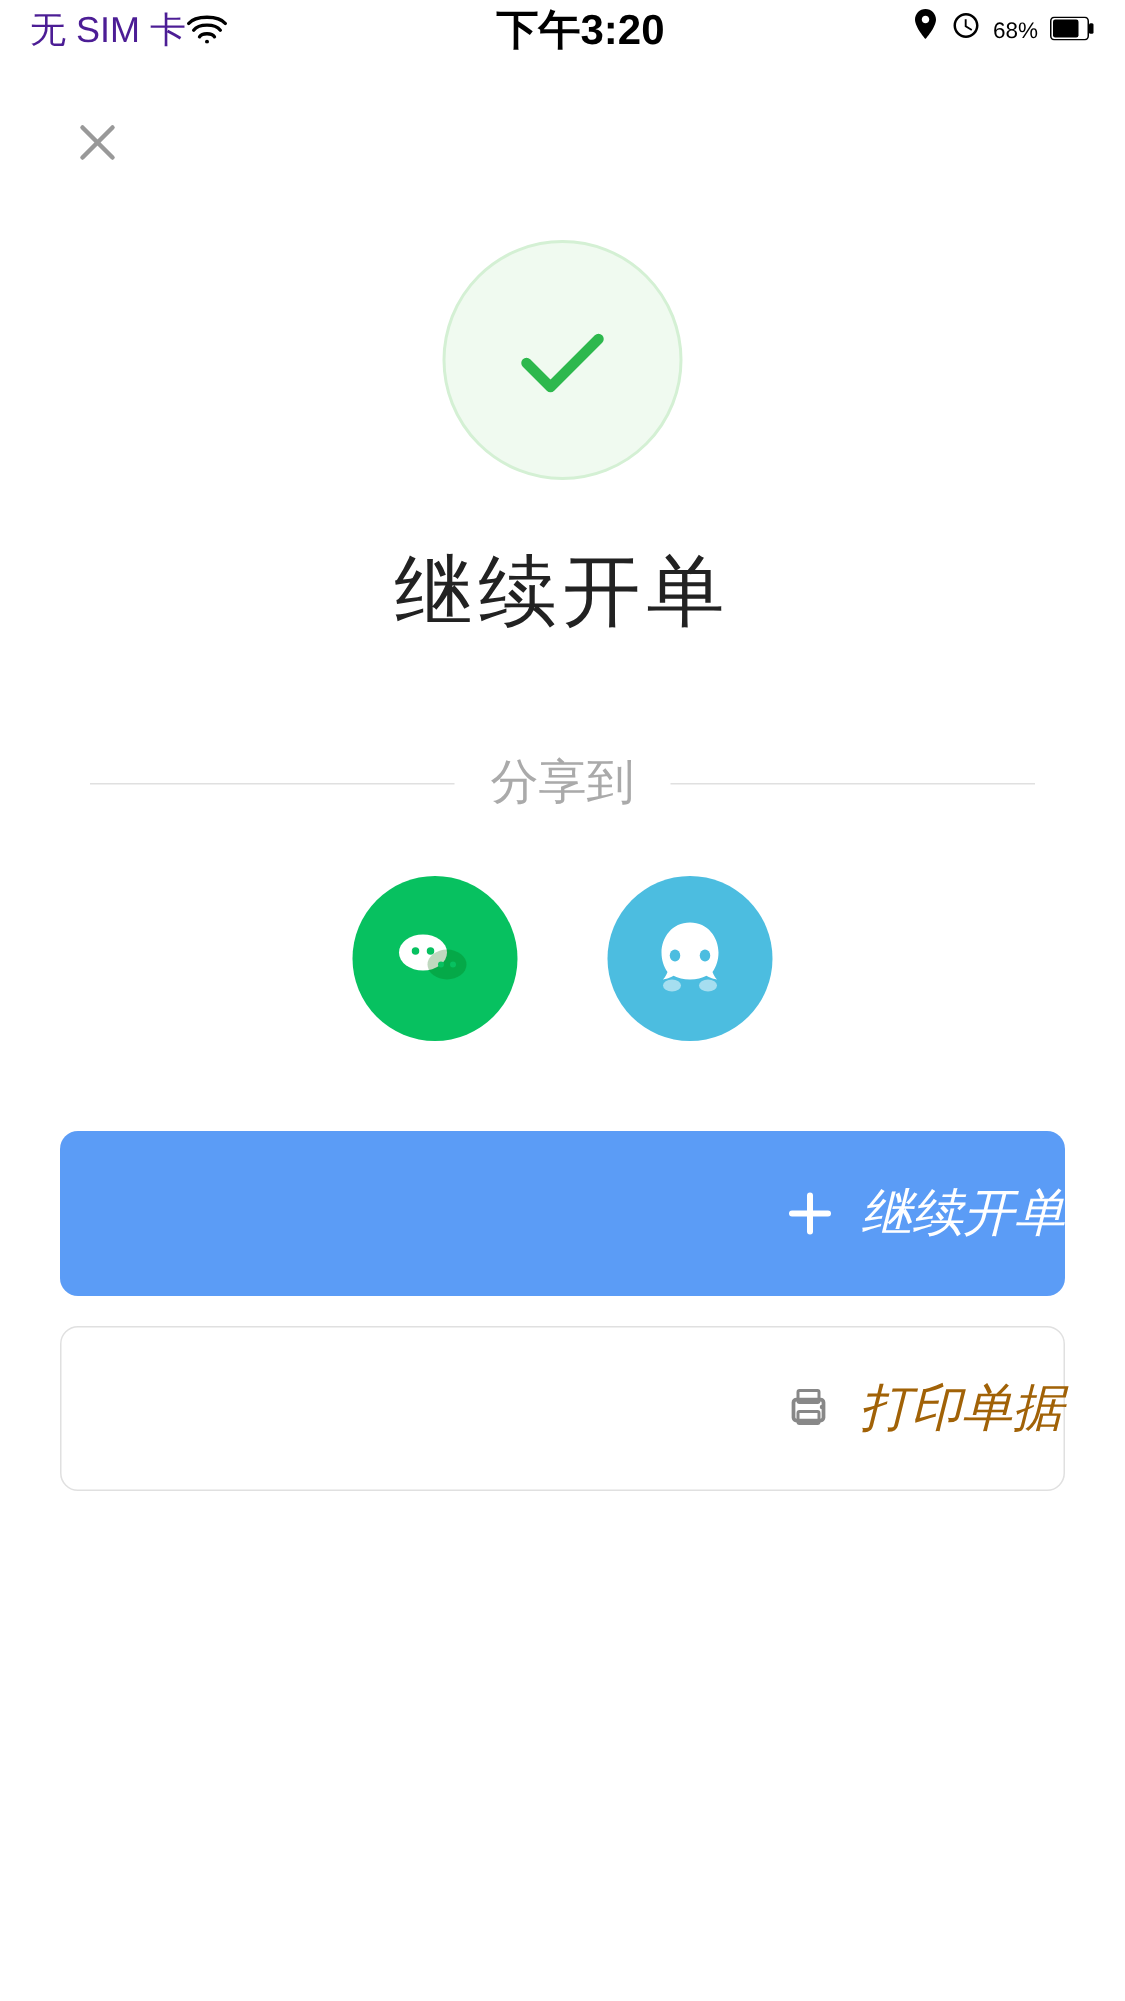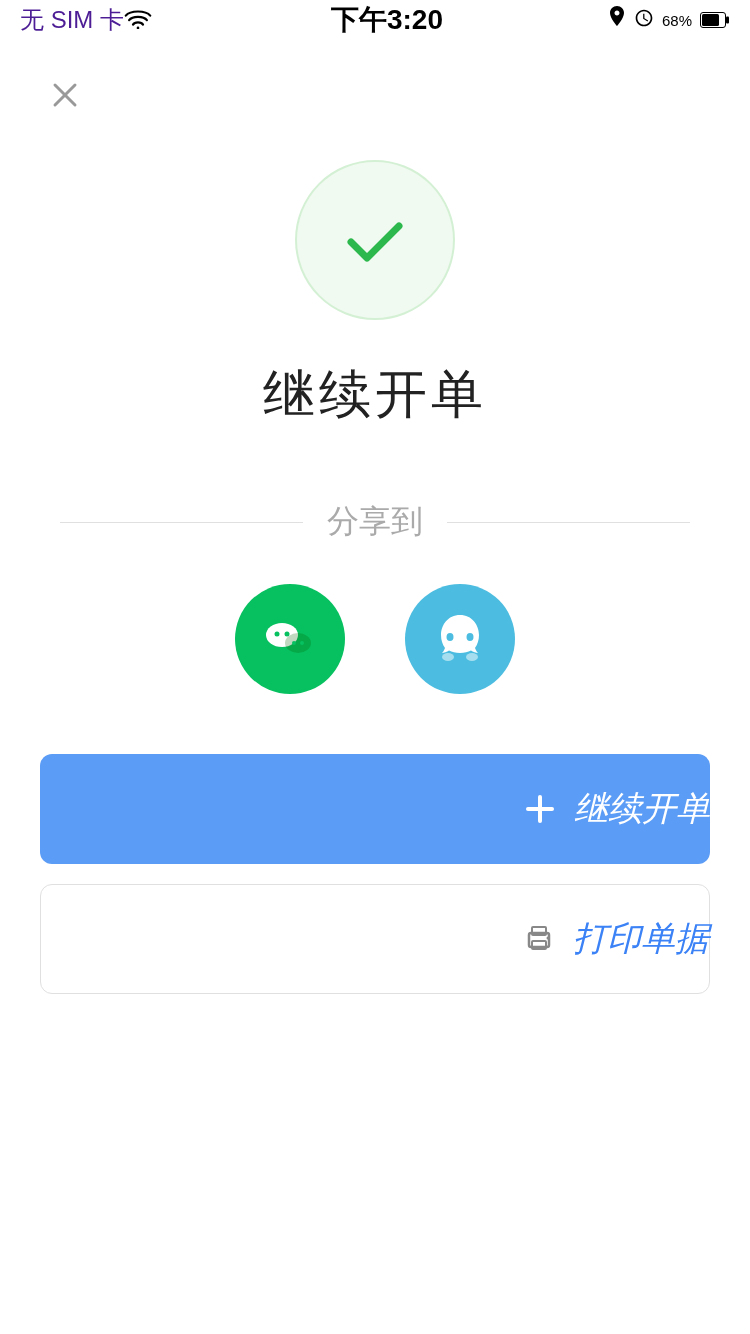--- a/index.html
+++ b/index.html
@@ -170,21 +170,21 @@
       cursor: pointer;
       border: none;
       font-style: italic;
     }
     .action-btn.primary {
       background: #5b9cf6;
       color: #fff;
     }
     .action-btn.secondary {
       background: #fff;
-      color: #3b82f6;
+      color: #a16207;
       border: 1px solid #e0e0e0;
     }
     .action-btn svg {
       width: 36px;
       height: 36px;
     }
     .action-btn.primary svg { fill: #fff; }
     .action-btn.secondary svg { fill: #888; }
   </style>
 </head>

